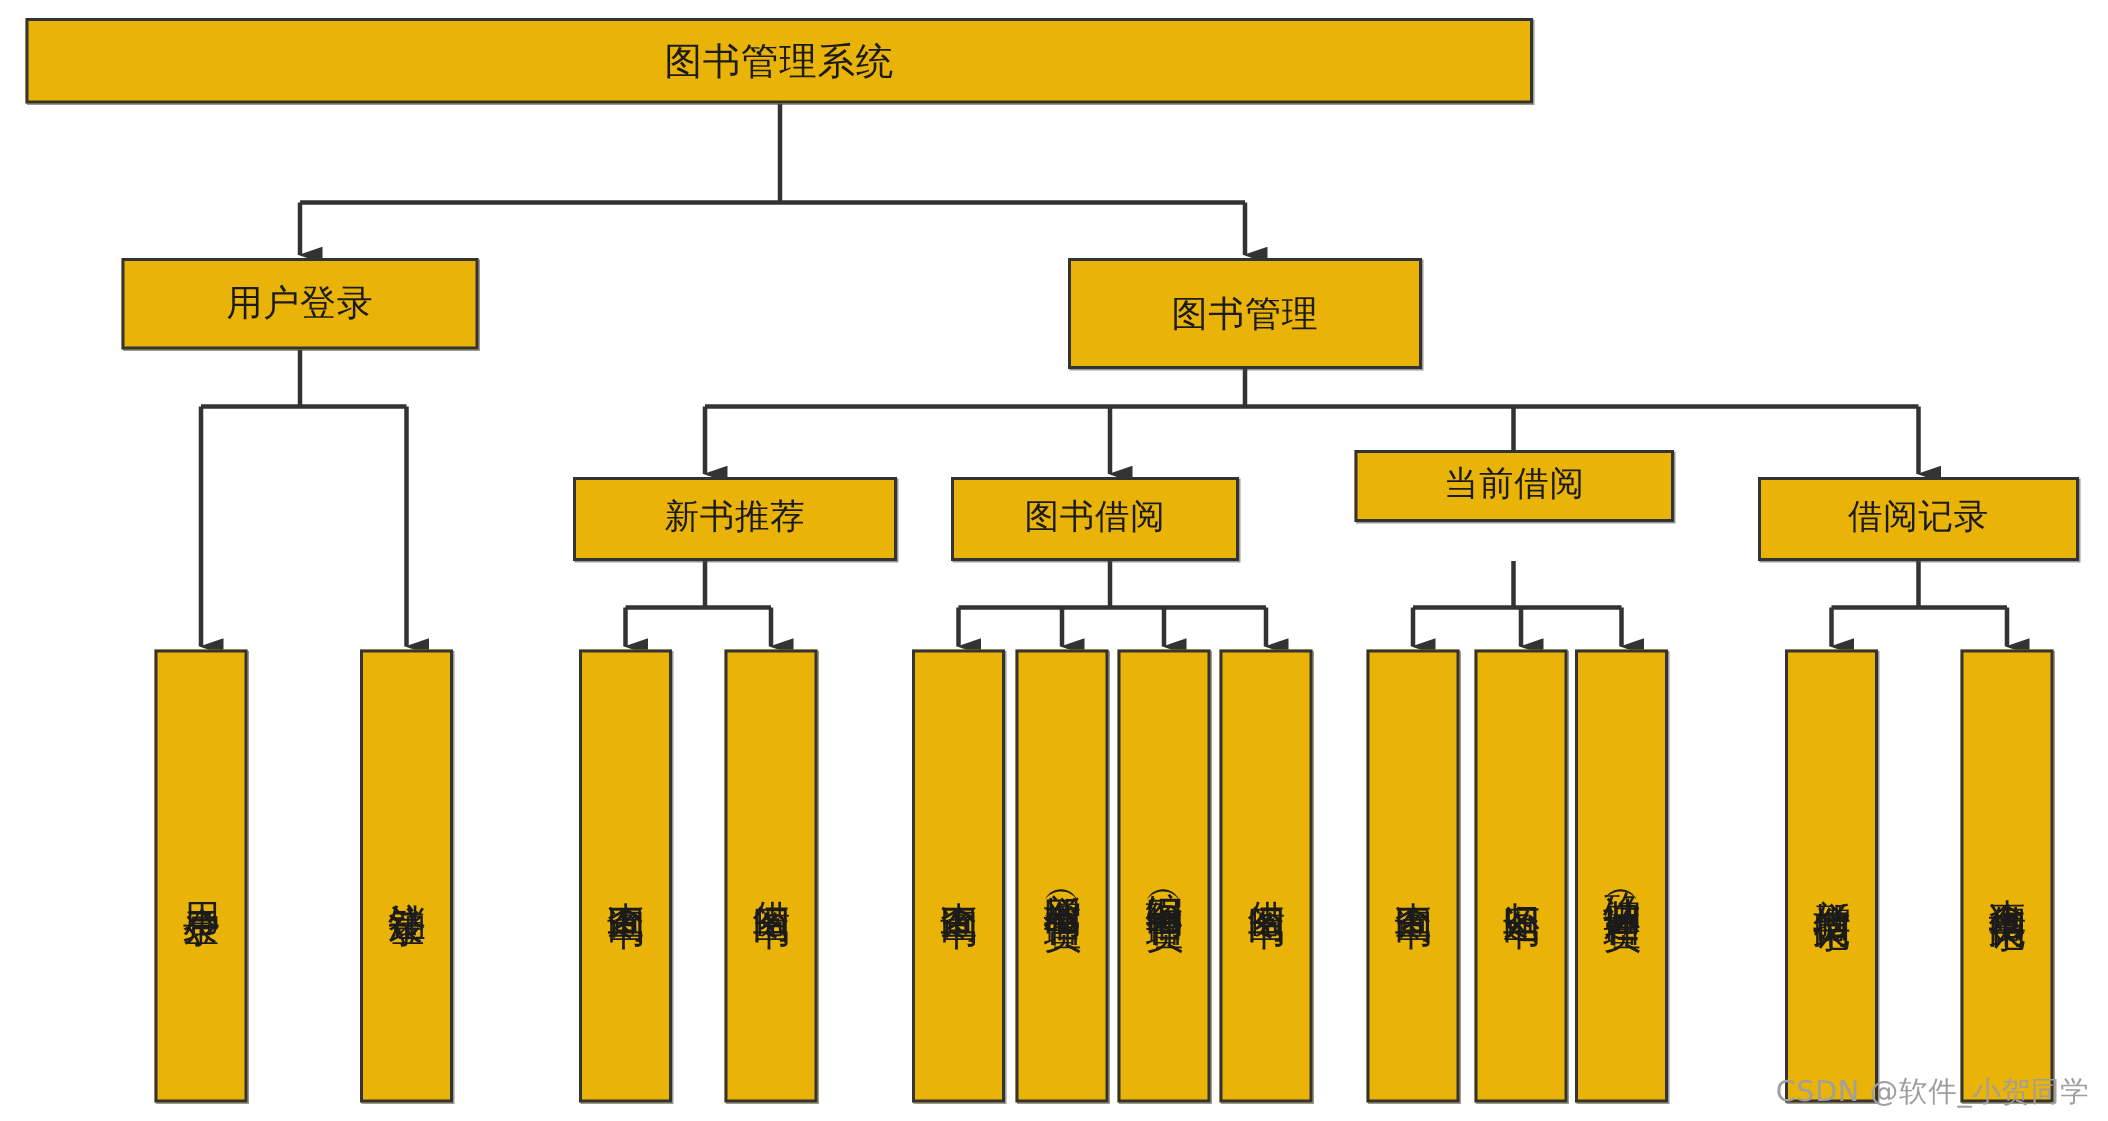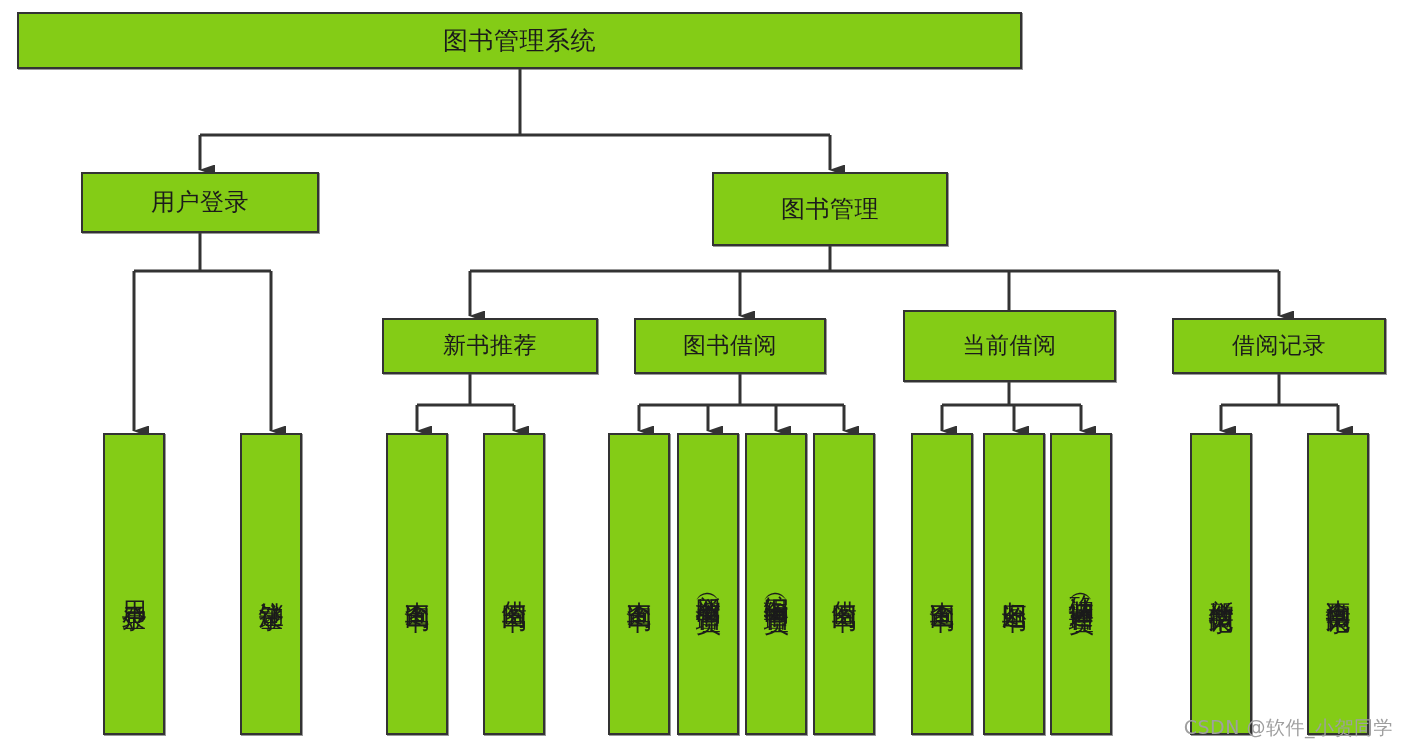--- a/index.html
+++ b/index.html
@@ -21,21 +21,21 @@
     position: absolute;
     left: 0;
     top: 0;
     width: 1405px;
     height: 747px;
   }
   .node-box {
     position: absolute;
     box-sizing: border-box;
     border: 2px solid #333333;
-    background: #84cc16;
+    background: #eab308;
     box-shadow: 1px 1px 0 0 rgba(70,70,70,0.55);
     display: flex;
     align-items: center;
     justify-content: center;
     overflow: hidden;
   }
   .node-label {
     color: #1b1b1b;
     text-align: center;
     line-height: 1.18;
@@ -128,21 +128,21 @@
       </div>
       <div class="node-box node-l1" style="left: 712px; top: 172px; width: 236px; height: 74px;">
         <span class="node-label">图书管理</span>
       </div>
       <div class="node-box node-l2" style="left: 362px; top: 318px; width: 216px; height: 56px; margin-left: 20px;">
         <span class="node-label">新书推荐</span>
       </div>
       <div class="node-box node-l2" style="left: 634px; top: 318px; width: 192px; height: 56px;">
         <span class="node-label">图书借阅</span>
       </div>
-      <div class="node-box node-l2" style="left: 903px; top: 310px; width: 213px; height: 72px;">
+      <div class="node-box node-l2" style="left: 903px; top: 300px; width: 213px; height: 48px;">
         <span class="node-label">当前借阅</span>
       </div>
       <div class="node-box node-l2" style="left: 1172px; top: 318px; width: 214px; height: 56px;">
         <span class="node-label">借阅记录</span>
       </div>
       <div class="node-box node-leaf" style="left: 103px; top: 433px; width: 62px; height: 302px;">
         <span class="node-label">用户登录</span>
       </div>
       <div class="node-box node-leaf" style="left: 240px; top: 433px; width: 62px; height: 302px;">
         <span class="node-label">注销登录</span>

